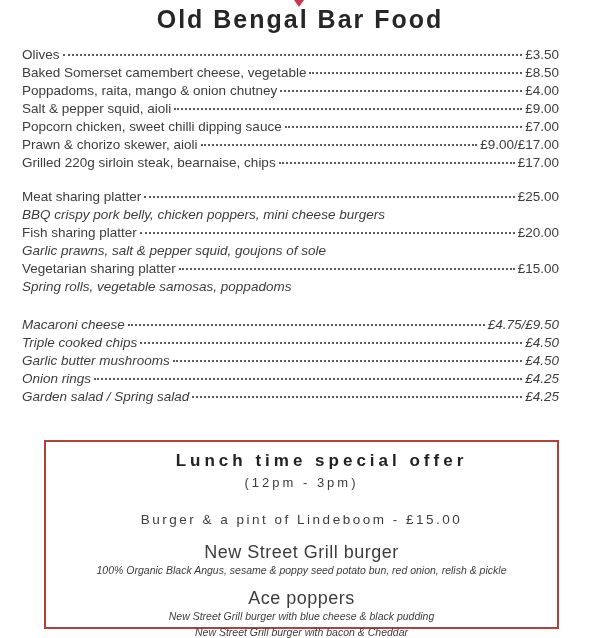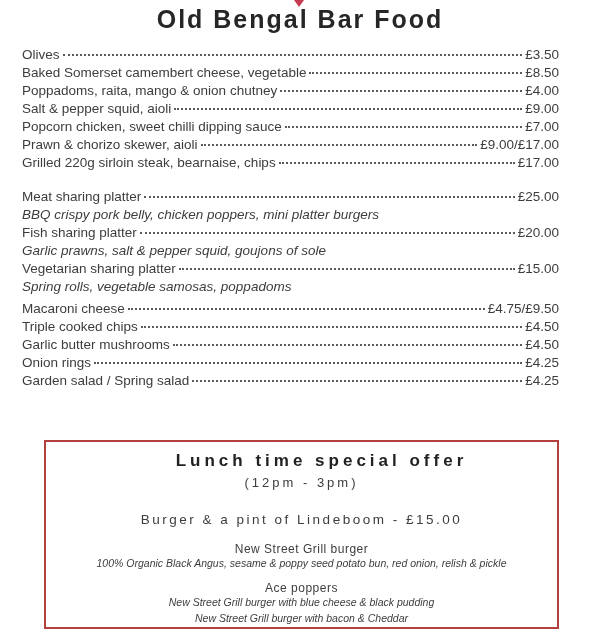--- a/index.html
+++ b/index.html
@@ -26,21 +26,21 @@
     color:#262626;
     padding-top:4px;
     transform:scaleY(1.05);
     transform-origin:top center;
   }
   .menu {
     position:absolute;
     top:46px; left:22px; right:41px;
   }
   .menu-section + .menu-section { margin-top:16px; }
-  .menu-section:nth-child(3) { margin-top:4px; }
+  .menu-section:nth-child(3) { margin-top:20px;font-style:italic; }
   .row {
     display:flex;
     align-items:baseline;
     line-height:18px;
     font-size:13.5px;
   }
   .item-name { white-space:nowrap; }
   .leader {
     flex:1;
     border-bottom:2px dotted #5a5a5a;
@@ -77,21 +77,21 @@
     color:#3d3d3d;
   }
   .special-deal {
     margin-top:22px;
     font-size:13.5px;
     letter-spacing:2.5px;
     color:#3d3d3d;
   }
   .burgers { margin-top:15px; }
   .burger-name {
-    font-size:12px;
+    font-size:18px;
     letter-spacing:0.5px;
     color:#3d3d3d;
     margin-top:12px;
   }
   .burger-desc {
     font-style:italic;
     font-size:10.5px;
     color:#3d3d3d;
     margin-top:1px;
     margin-bottom:4px;
@@ -141,21 +141,21 @@
         <span class="leader"></span>
         <span class="price">£17.00</span>
       </div>
     </div>
     <div class="menu-section">
       <div class="row">
         <span class="item-name">Meat sharing platter</span>
         <span class="leader"></span>
         <span class="price">£25.00</span>
       </div>
-      <div class="desc">BBQ crispy pork belly, chicken poppers, mini platter burgers</div>
+      <div class="desc">BBQ crispy pork belly, chicken poppers, mini cheese burgers</div>
       <div class="row">
         <span class="item-name">Fish sharing platter</span>
         <span class="leader"></span>
         <span class="price">£20.00</span>
       </div>
       <div class="desc">Garlic prawns, salt &amp; pepper squid, goujons of sole</div>
       <div class="row">
         <span class="item-name">Vegetarian sharing platter</span>
         <span class="leader"></span>
         <span class="price">£15.00</span>

